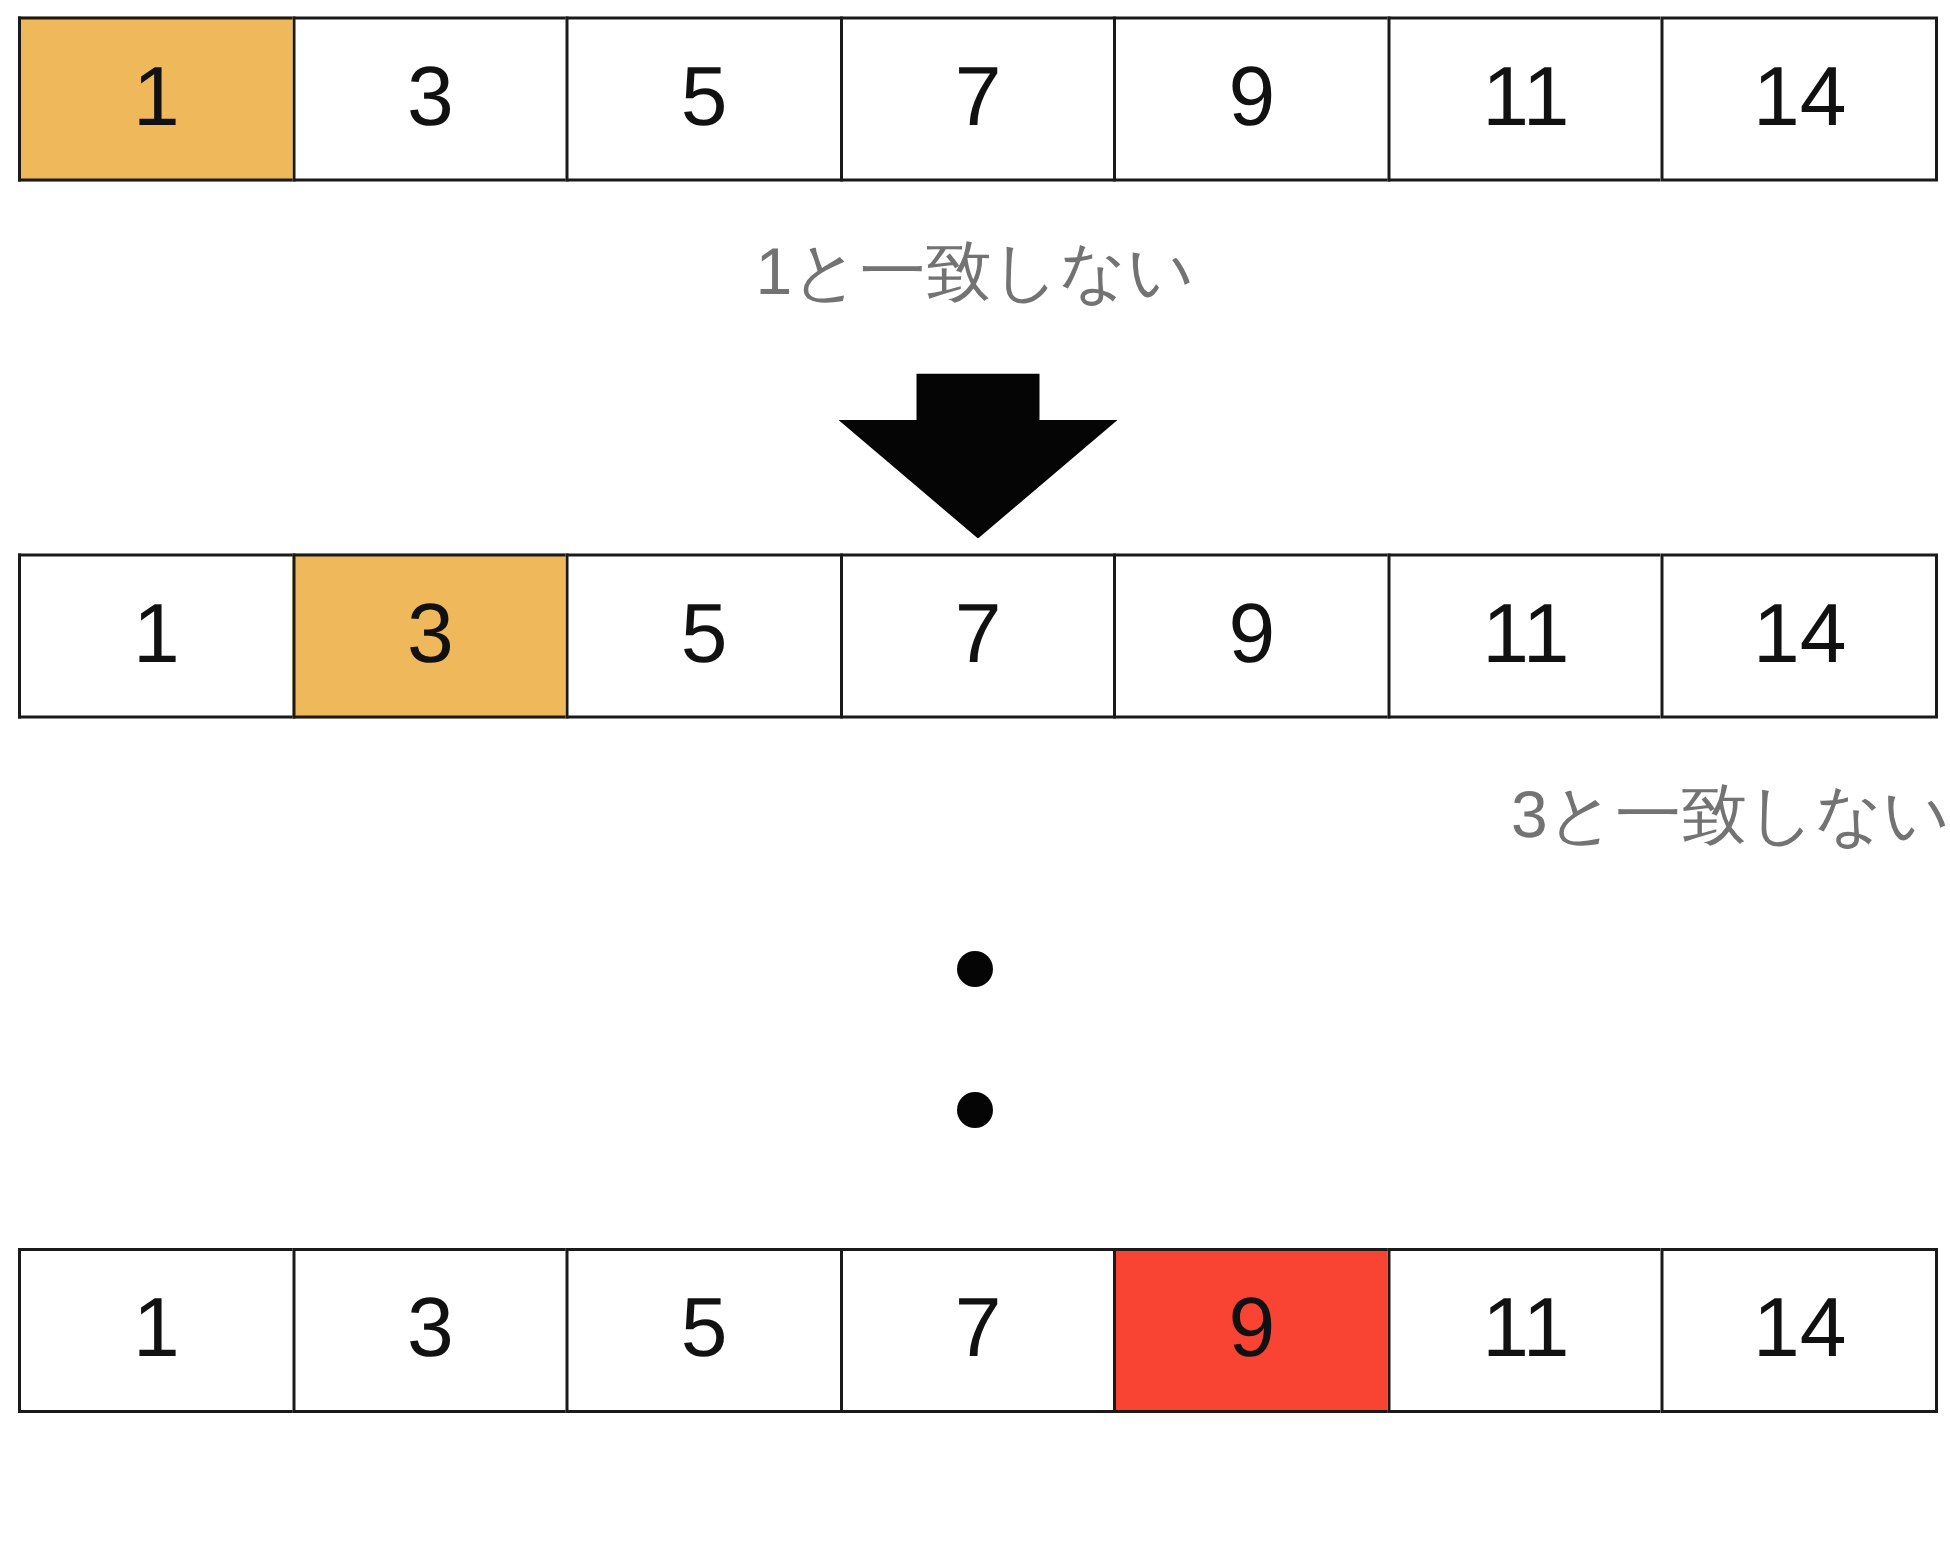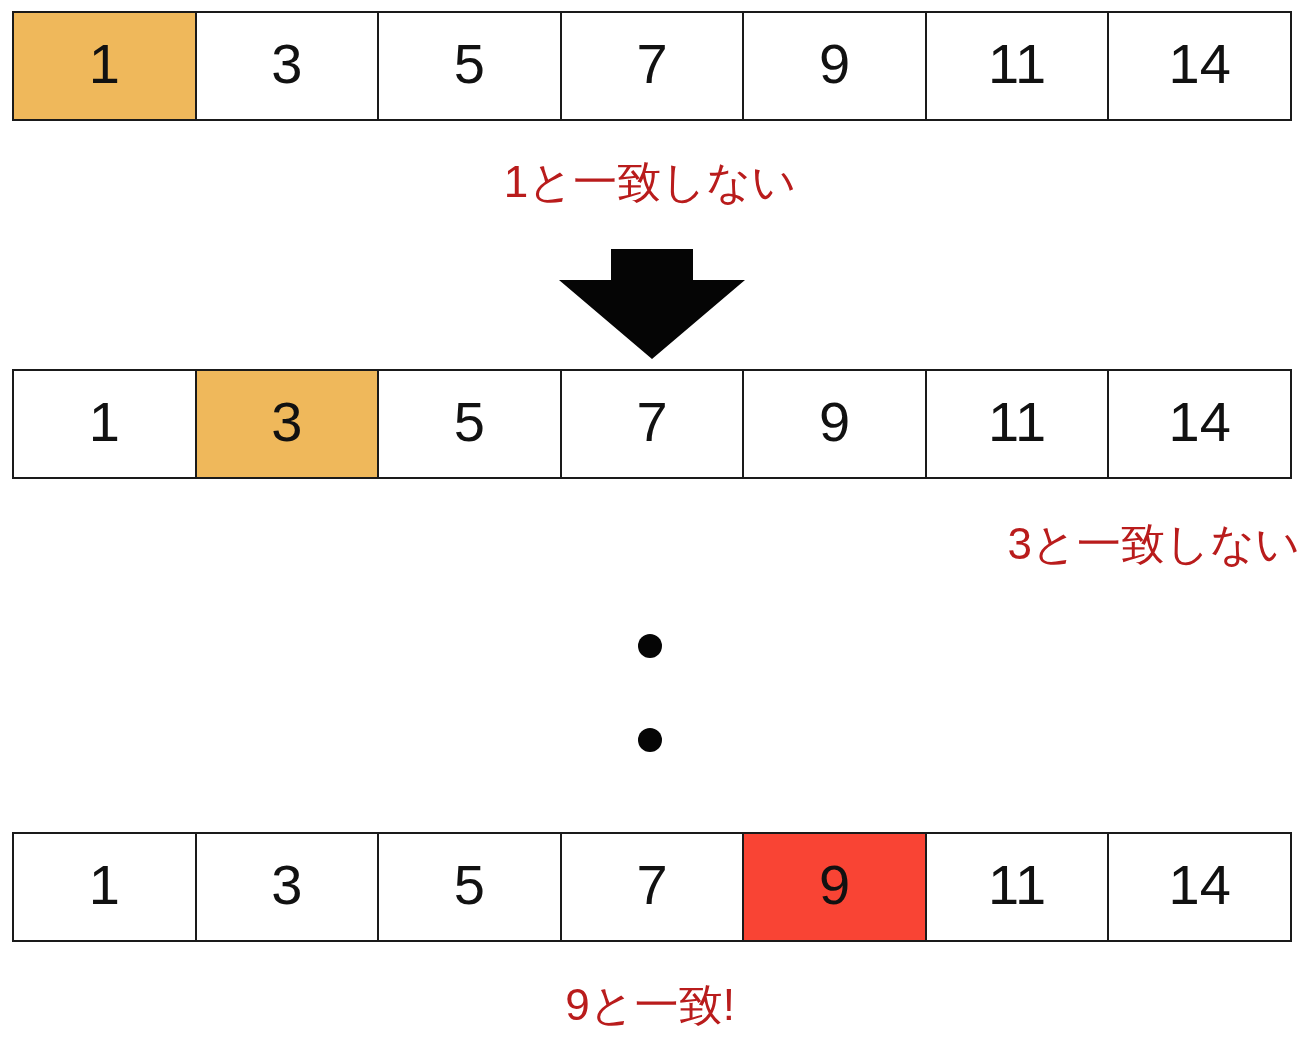--- a/index.html
+++ b/index.html
@@ -65,21 +65,21 @@
     display: block;
     transform: translateY(-2px);
   }
 
   
   .caption {
     position: absolute;
     left: 0;
     width: 1300px;
     text-align: center;
-    color: #b91c1c;
+    color: #737373;
     font-size: 44px;
     line-height: 1;
     font-weight: 400;
     user-select: none;
   }
   .caption.cap-1 { top: 160px; }
   .caption.cap-2 { top: 522px; text-align: right; }
   .caption.cap-3 { top: 983px; }
 
   
@@ -197,15 +197,14 @@
       <div class="cell state-found">
         <span class="cell-value">9</span>
       </div>
       <div class="cell">
         <span class="cell-value">11</span>
       </div>
       <div class="cell">
         <span class="cell-value">14</span>
       </div>
     </div>
-  <div class="caption cap-3">9と一致!</div>
 
 </div>
 
 </body></html>

